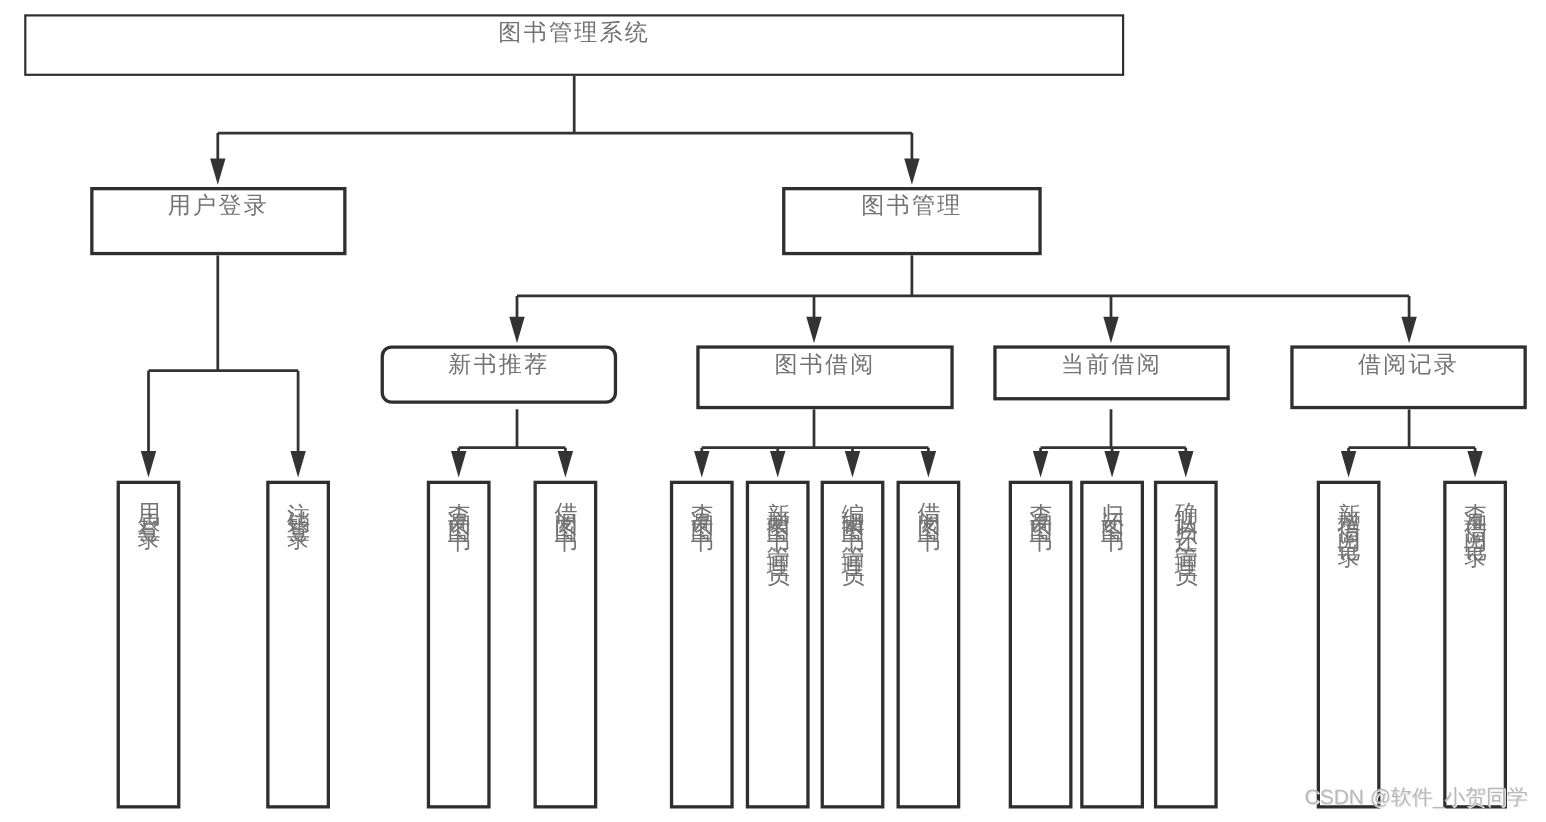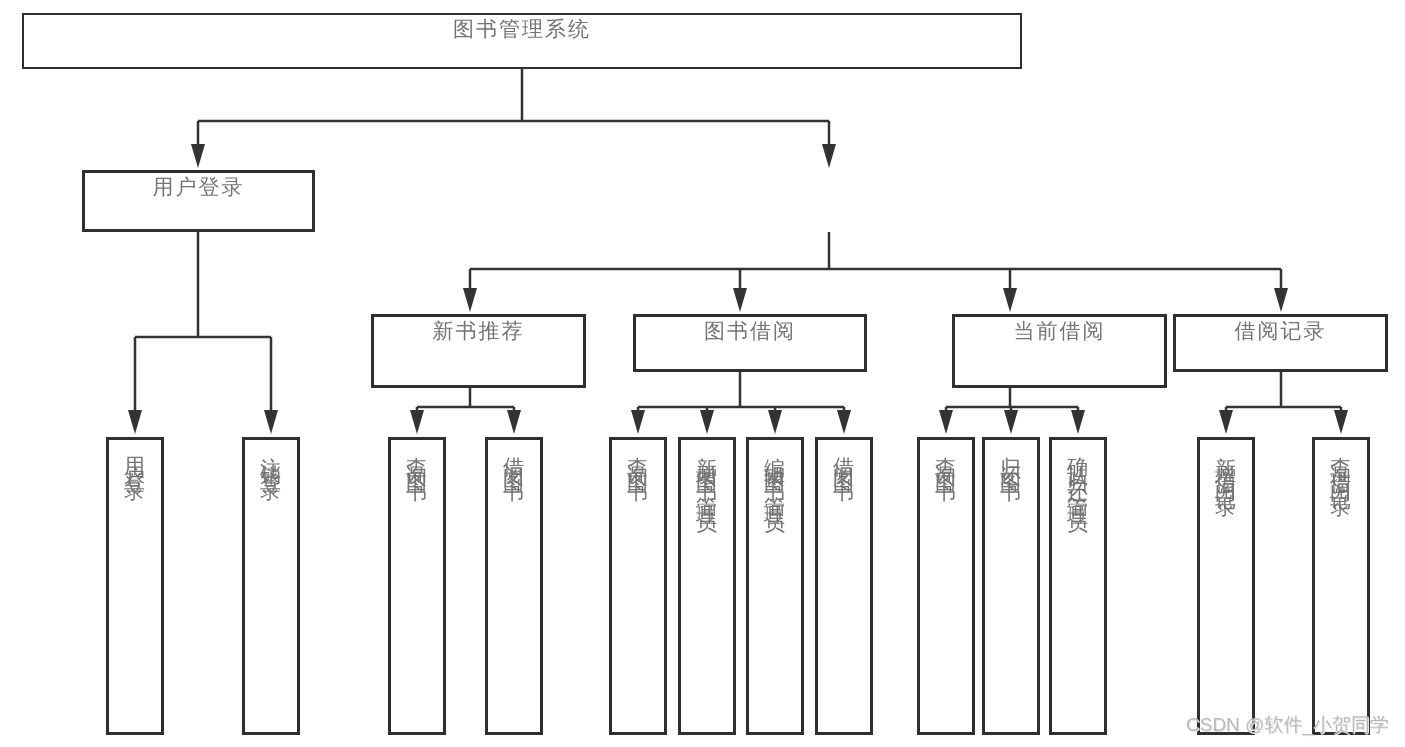--- a/index.html
+++ b/index.html
@@ -105,28 +105,31 @@
     <polygon class="arrow" points="1334,410 1348,410 1341,434"></polygon>
   </svg>
 
   <div class="node root h" style="left:22px; top:13px; width:1000px; height:56px;">
     <span>图书管理系统</span>
   </div>
 
   <div class="node h" style="left:82px; top:170px; width:233px; height:62px;">
     <span>用户登录</span>
   </div>
+  <div class="node h" style="left:711px; top:170px; width:236px; height:62px;">
+    <span>图书管理</span>
+  </div>
 
-  <div class="node h" style="left:371px; top:314px; width:215px; height:74px;">
+  <div class="node h" style="left:346px; top:314px; width:215px; height:53px;border-radius:10px;">
     <span>新书推荐</span>
   </div>
   <div class="node h" style="left:633px; top:314px; width:234px; height:58px;">
     <span>图书借阅</span>
   </div>
-  <div class="node h" style="left:952px; top:314px; width:215px; height:74px;">
+  <div class="node h" style="left:903px; top:314px; width:215px; height:50px;">
     <span>当前借阅</span>
   </div>
   <div class="node h" style="left:1173px; top:314px; width:215px; height:58px;">
     <span>借阅记录</span>
   </div>
 
   <div class="node v" style="left:106px; top:437px; width:58px; height:298px;">
     <span>用户登录</span>
   </div>
   <div class="node v" style="left:242px; top:437px; width:58px; height:298px;">

